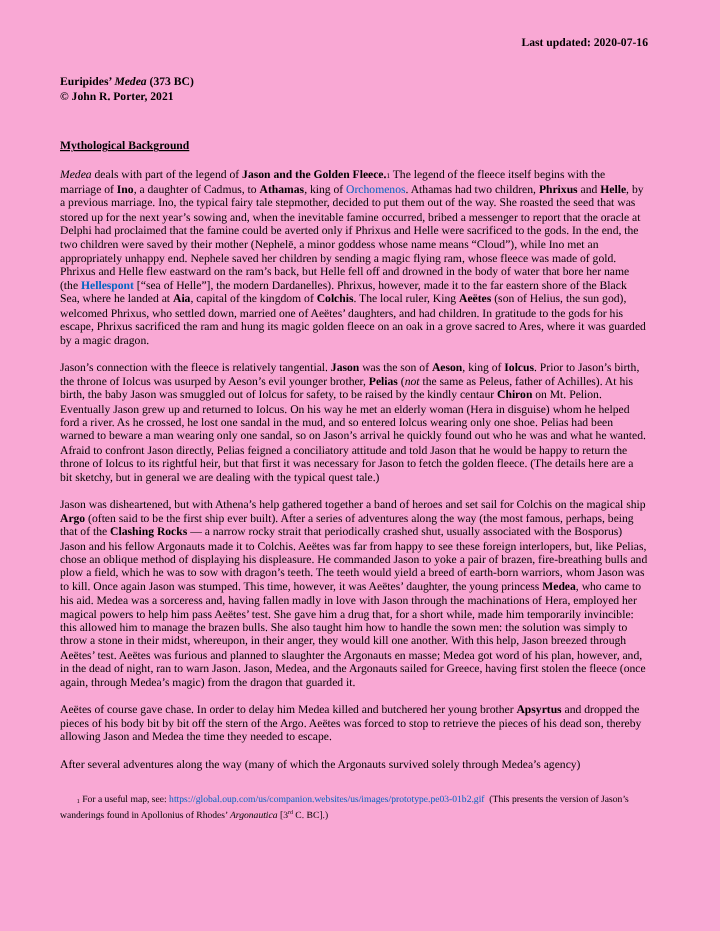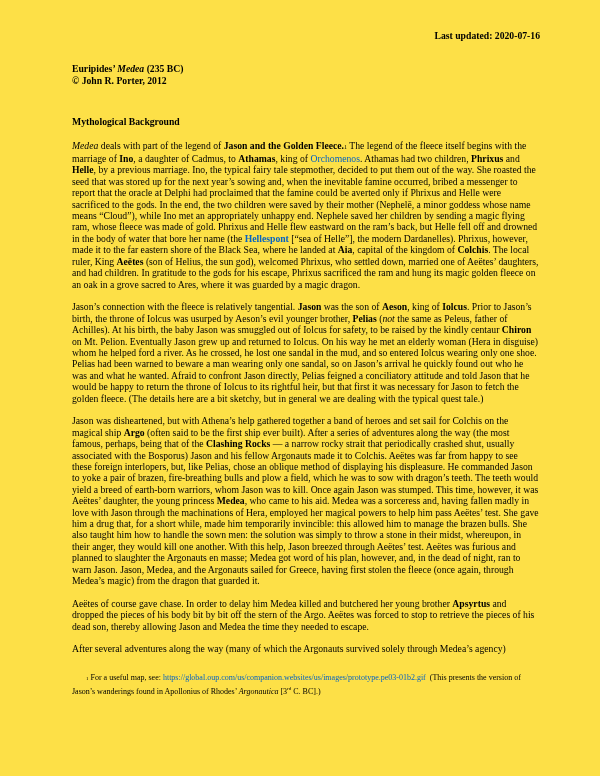--- a/index.html
+++ b/index.html
@@ -1,62 +1,62 @@
 <!DOCTYPE html>
 <html><head>
 <meta charset="utf-8">
 <style>
   html, body { margin: 0; padding: 0; background: #ffffff; }
   .page {
     position: relative;
     width: 600px;
     height: 776px;
-    background: #fde047;
+    background: #f9a8d4;
     color: #000000;
     font-family: "Liberation Serif", "DejaVu Serif", serif;
     font-size: 9.7px;
     line-height: 11.4px;
     box-sizing: border-box;
-    padding: 30px 60px 0 72px;
+    padding: 30px 60px 0 50px;
     overflow: hidden;
   }
   .last-updated { text-align: right; font-weight: bold; margin: 0 0 22px 0; }
   .title-line { font-weight: bold; margin: 0; }
   .title-gap { margin: 0 0 30px 0; }
   .heading { margin: 0 0 12px 0; }
   p.body-para { margin: 0 0 11.4px 0; text-align: left; }
   p.body-para:last-of-type { margin-bottom: 12px; }
   .footnote {
     margin-top: 18px;
     font-size: 8px;
     line-height: 10px;
     text-indent: 14px;
   }
   
   .run { white-space: pre-wrap; }
   .n  { }
   .b  { font-weight: bold; }
   .i  { font-style: italic; }
   .bi { font-weight: bold; font-style: italic; }
-  .bu { font-weight: bold; }
+  .bu { font-weight: bold; text-decoration: underline; }
   .link  { color: #0563C1; }
   .blink { color: #0563C1; font-weight: bold; }
   .fnref { font-size: 62%; position: relative; top: 0.05em; }
   .sup   { font-size: 62%; vertical-align: super; }
 </style>
 </head>
 <body>
 
 <div class="page">
 
   <div class="last-updated"><span class="run b">Last updated: 2020-07-16</span></div>
 
-  <div class="title-line"><span class="run b">Euripides’ </span><span class="run bi">Medea</span><span class="run b"> (235 BC)</span></div>
+  <div class="title-line"><span class="run b">Euripides’ </span><span class="run bi">Medea</span><span class="run b"> (373 BC)</span></div>
 
-  <div class="title-line title-gap"><span class="run b">© John R. Porter, 2012</span></div>
+  <div class="title-line title-gap"><span class="run b">© John R. Porter, 2021</span></div>
 
   <div class="heading"><span class="run bu">Mythological Background</span></div>
 
   <p class="body-para"><span class="run i">Medea</span><span class="run n"> deals with part of the legend of </span><span class="run b">Jason and the Golden Fleece.</span><span class="run fnref">1</span><span class="run n"> The legend of the fleece itself begins with the marriage of </span><span class="run b">Ino</span><span class="run n">, a daughter of Cadmus, to </span><span class="run b">Athamas</span><span class="run n">, king of </span><span class="run link">Orchomenos</span><span class="run n">. Athamas had two children, </span><span class="run b">Phrixus</span><span class="run n"> and </span><span class="run b">Helle</span><span class="run n">, by a previous marriage. Ino, the typical fairy tale stepmother, decided to put them out of the way. She roasted the seed that was stored up for the next year’s sowing and, when the inevitable famine occurred, bribed a messenger to report that the oracle at Delphi had proclaimed that the famine could be averted only if Phrixus and Helle were sacrificed to the gods. In the end, the two children were saved by their mother (Nephelē, a minor goddess whose name means “Cloud”), while Ino met an appropriately unhappy end. Nephele saved her children by sending a magic flying ram, whose fleece was made of gold. Phrixus and Helle flew eastward on the ram’s back, but Helle fell off and drowned in the body of water that bore her name (the </span><span class="run blink">Hellespont</span><span class="run n"> [“sea of Helle”], the modern Dardanelles). Phrixus, however, made it to the far eastern shore of the Black Sea, where he landed at </span><span class="run b">Aia</span><span class="run n">, capital of the kingdom of </span><span class="run b">Colchis</span><span class="run n">. The local ruler, King </span><span class="run b">Aeëtes</span><span class="run n"> (son of Helius, the sun god), welcomed Phrixus, who settled down, married one of Aeëtes’ daughters, and had children. In gratitude to the gods for his escape, Phrixus sacrificed the ram and hung its magic golden fleece on an oak in a grove sacred to Ares, where it was guarded by a magic dragon.</span></p>
 
   <p class="body-para"><span class="run n">Jason’s connection with the fleece is relatively tangential. </span><span class="run b">Jason</span><span class="run n"> was the son of </span><span class="run b">Aeson</span><span class="run n">, king of </span><span class="run b">Iolcus</span><span class="run n">. Prior to Jason’s birth, the throne of Iolcus was usurped by Aeson’s evil younger brother, </span><span class="run b">Pelias</span><span class="run n"> (</span><span class="run i">not</span><span class="run n"> the same as Peleus, father of Achilles). At his birth, the baby Jason was smuggled out of Iolcus for safety, to be raised by the kindly centaur </span><span class="run b">Chiron</span><span class="run n"> on Mt. Pelion. Eventually Jason grew up and returned to Iolcus. On his way he met an elderly woman (Hera in disguise) whom he helped ford a river. As he crossed, he lost one sandal in the mud, and so entered Iolcus wearing only one shoe. Pelias had been warned to beware a man wearing only one sandal, so on Jason’s arrival he quickly found out who he was and what he wanted. Afraid to confront Jason directly, Pelias feigned a conciliatory attitude and told Jason that he would be happy to return the throne of Iolcus to its rightful heir, but that first it was necessary for Jason to fetch the golden fleece. (The details here are a bit sketchy, but in general we are dealing with the typical quest tale.)</span></p>
 
   <p class="body-para"><span class="run n">Jason was disheartened, but with Athena’s help gathered together a band of heroes and set sail for Colchis on the magical ship </span><span class="run b">Argo</span><span class="run n"> (often said to be the first ship ever built). After a series of adventures along the way (the most famous, perhaps, being that of the </span><span class="run b">Clashing Rocks</span><span class="run n"> — a narrow rocky strait that periodically crashed shut, usually associated with the Bosporus) Jason and his fellow Argonauts made it to Colchis. Aeëtes was far from happy to see these foreign interlopers, but, like Pelias, chose an oblique method of displaying his displeasure. He commanded Jason to yoke a pair of brazen, fire-breathing bulls and plow a field, which he was to sow with dragon’s teeth. The teeth would yield a breed of earth-born warriors, whom Jason was to kill. Once again Jason was stumped. This time, however, it was Aeëtes’ daughter, the young princess </span><span class="run b">Medea</span><span class="run n">, who came to his aid. Medea was a sorceress and, having fallen madly in love with Jason through the machinations of Hera, employed her magical powers to help him pass Aeëtes’ test. She gave him a drug that, for a short while, made him temporarily invincible: this allowed him to manage the brazen bulls. She also taught him how to handle the sown men: the solution was simply to throw a stone in their midst, whereupon, in their anger, they would kill one another. With this help, Jason breezed through Aeëtes’ test. Aeëtes was furious and planned to slaughter the Argonauts en masse; Medea got word of his plan, however, and, in the dead of night, ran to warn Jason. Jason, Medea, and the Argonauts sailed for Greece, having first stolen the fleece (once again, through Medea’s magic) from the dragon that guarded it.</span></p>
 
   <p class="body-para"><span class="run n">Aeëtes of course gave chase. In order to delay him Medea killed and butchered her young brother </span><span class="run b">Apsyrtus</span><span class="run n"> and dropped the pieces of his body bit by bit off the stern of the Argo. Aeëtes was forced to stop to retrieve the pieces of his dead son, thereby allowing Jason and Medea the time they needed to escape.</span></p>

